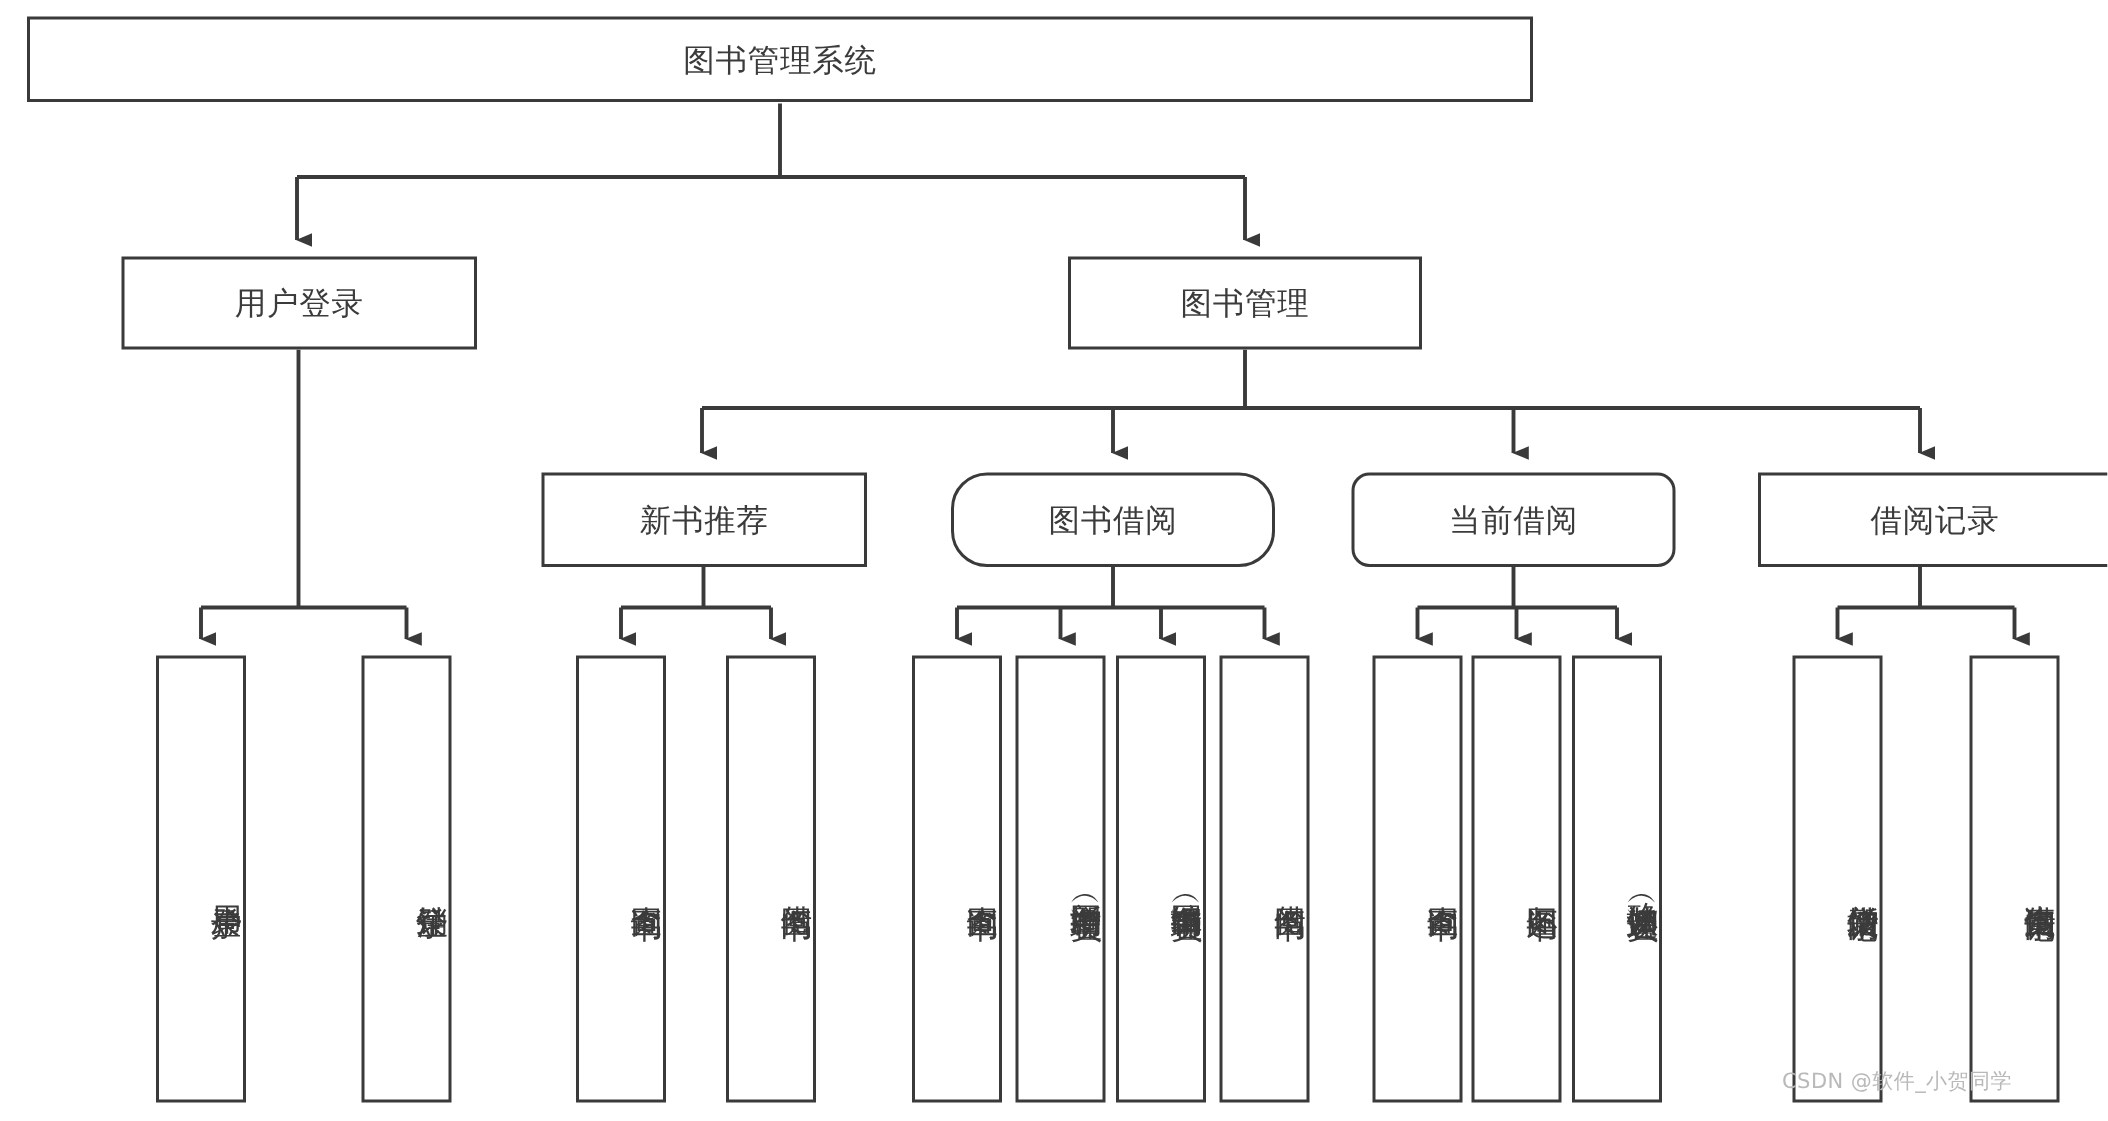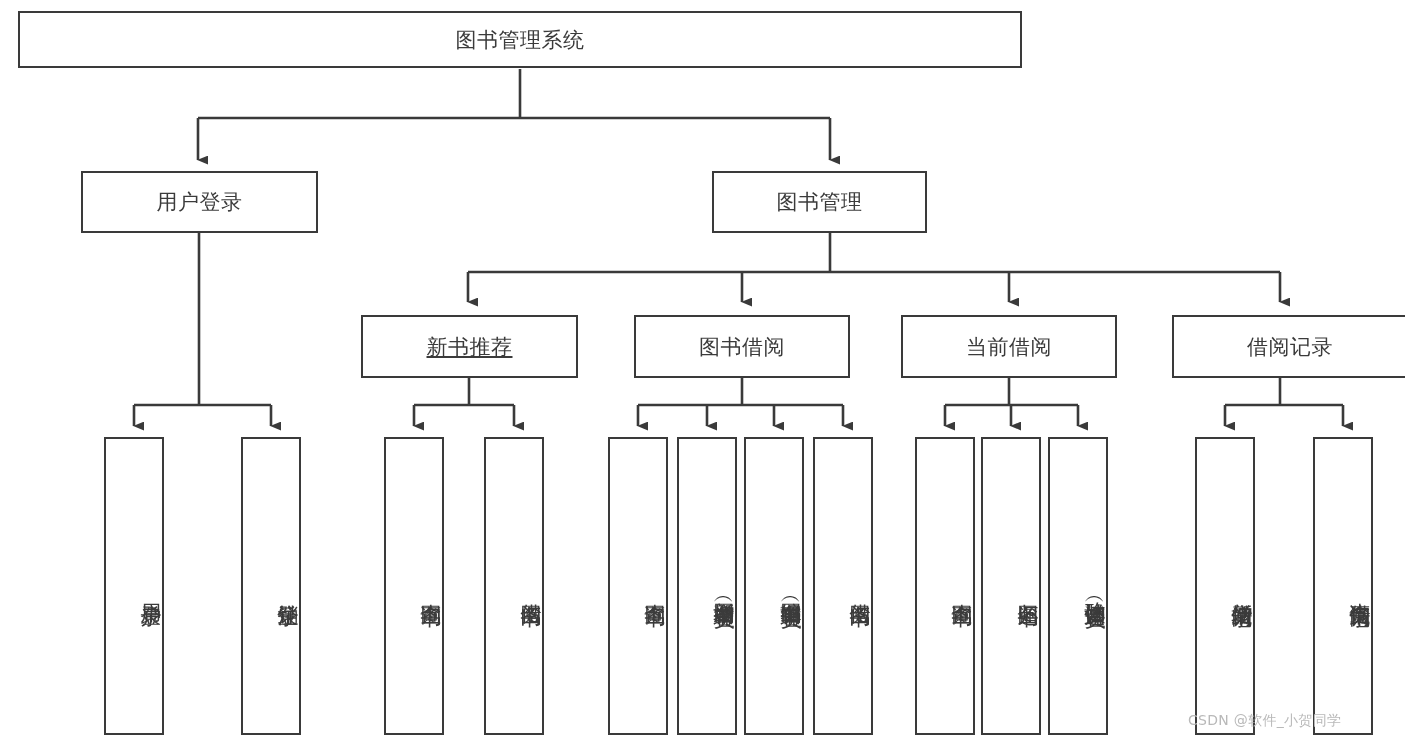--- a/index.html
+++ b/index.html
@@ -119,31 +119,31 @@
     </g>
   </svg>
 
   <div class="node h" style="left:18px; top:11px; width:1004px; height:57px;">
     <span>图书管理系统</span>
   </div>
 
   <div class="node h" style="left:81px; top:171px; width:237px; height:62px;">
     <span>用户登录</span>
   </div>
-  <div class="node h" style="left:712px; top:171px; width:215px; height:62px;">
+  <div class="node h" style="left:712px; top:171px; width:236px; height:62px;">
     <span>图书管理</span>
   </div>
 
-  <div class="node h" style="left:361px; top:315px; width:217px; height:63px;text-decoration:underline;">
+  <div class="node h" style="left:361px; top:315px; width:217px; height:63px;">
     <span>新书推荐</span>
   </div>
-  <div class="node h" style="left:634px; top:315px; width:216px; height:63px;">
+  <div class="node h" style="left:634px; top:315px; width:216px; height:63px;border-radius:24px;">
     <span>图书借阅</span>
   </div>
-  <div class="node h" style="left:901px; top:315px; width:216px; height:63px;">
+  <div class="node h" style="left:901px; top:315px; width:216px; height:63px;border-radius:12px;">
     <span>当前借阅</span>
   </div>
   <div class="node h" style="left:1172px; top:315px; width:236px; height:63px;">
     <span>借阅记录</span>
   </div>
 
   <div class="node v" style="left:104px; top:437px; width:60px; height:298px;">
     <span class="vt">用户登录</span>
   </div>
   <div class="node v" style="left:241px; top:437px; width:60px; height:298px;">

